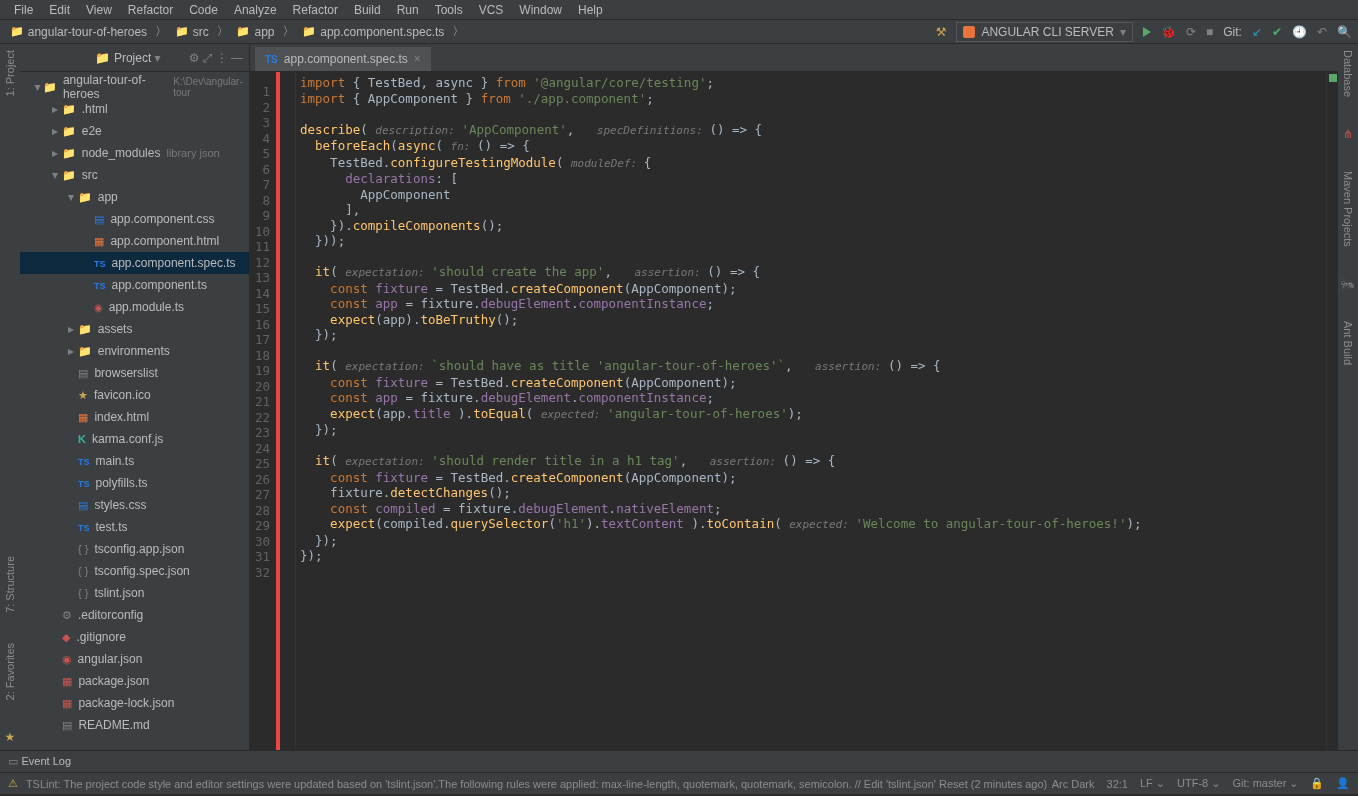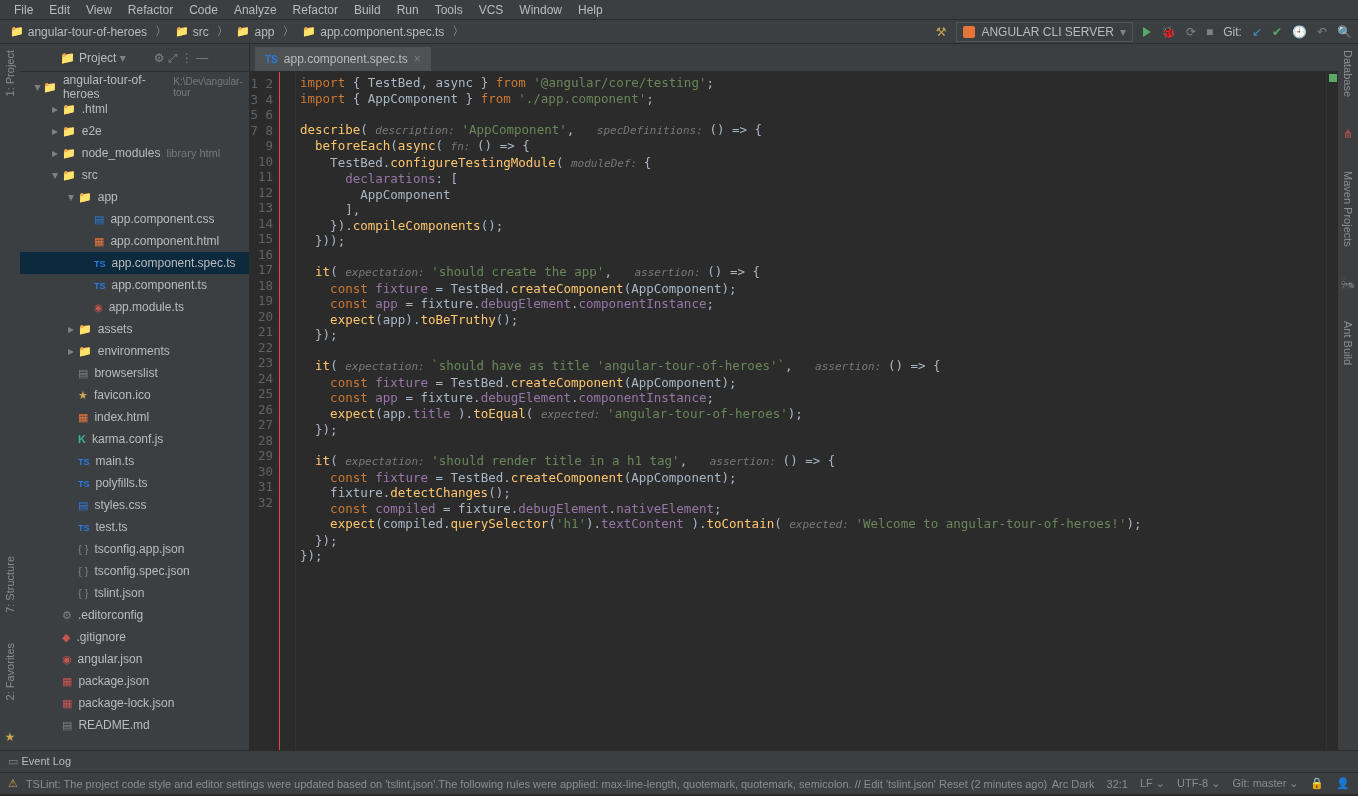--- a/index.html
+++ b/index.html
@@ -10,31 +10,31 @@
 .breadcrumbs { display:flex; align-items:center; gap:4px; }
 .bc { display:flex; align-items:center; gap:4px; padding:0 4px; }
 .nav-right { display:flex; align-items:center; gap:10px; }
 .cfg-box { display:flex; align-items:center; gap:6px; background:#3c3f41; border:1px solid #555; padding:0 6px; height:20px; }
 .run-icon { width:0; height:0; border-left:8px solid #59a869; border-top:5px solid transparent; border-bottom:5px solid transparent; display:inline-block;}
 .body-area { display:flex; height:706px; }
 .left-gutter, .right-gutter { width:20px; background:#3c3f41; display:flex; flex-direction:column; align-items:center; padding-top:6px; gap:30px; color:#8c8c8c;}
 .left-gutter .label, .right-gutter .label { writing-mode:vertical-rl; transform:rotate(180deg); font-size:11px; cursor:default; }
 .right-gutter .label { transform:rotate(0deg);}
 .project-panel { width:230px; background:#3c3f41; color:#bbbbbb; display:flex; flex-direction:column; border-right:1px solid #2b2b2b; }
-.project-hdr { display:flex; align-items:center; justify-content:center; padding:0 6px; height:28px; background:#3c3f41; border-bottom:1px solid #2b2b2b;gap:28px;}
+.project-hdr { display:flex; align-items:center; justify-content:flex-end; padding:0 6px; height:28px; background:#3c3f41; border-bottom:1px solid #2b2b2b;gap:28px;}
 .tree { flex:1; overflow:auto; padding:4px 0 4px 0; font-size:12px; }
 .tree .row { display:flex; align-items:center; height:22px; cursor:default; padding-left:4px; }
 .tree .row.sel { background:#0d293e; }
 .tree .row .ico { margin-right:6px; font-size:11px; }
 .editor-area { flex:1; background:#2b2b2b; display:flex; flex-direction:column; }
 .tabs { display:flex; background:#3c3f41; height:28px; border-bottom:1px solid #2b2b2b; align-items:flex-end; }
 .tab { display:flex; align-items:center; padding:0 10px; height:24px; background:#515658; gap:6px; font-size:12px; color:#bbbbbb;}
 .tab.active { background:#4e5254; }
 .editor { flex:1; display:flex; background:#2b2b2b; font-family:"Consolas","Menlo",monospace; font-size:12.5px; line-height:15.5px; overflow:hidden;}
-.gutter-num { width:30px; background:#2b2b2b; color:#606366; text-align:right; padding:4px 6px 0 0; border-right:1px solid #ef4444;}
+.gutter-num { width:30px; background:#2b2b2b; color:#606366; text-align:right; padding:12px 6px 0 0; border-right:4px solid #ef4444;}
 .gutter-mark { width:16px; background:#2b2b2b; border-right:1px solid #313335;}
 .code { flex:1; padding:3px 0 0 4px; color:#a9b7c6; white-space:pre; }
 .kw { color:#cc7832;text-align:center; }
 .str { color:#6a8759; }
 .cls { color:#a9b7c6; }
 .fn { color:#ffc66d; }
 .hint { color:#787878; font-style:italic; font-size:11px; }
 .prop { color:#9876aa; }
 .err-stripe { width:12px; background:#2b2b2b; border-left:1px solid #313335;}
 .bottom-tabs { height:22px; background:#3c3f41; display:flex; align-items:center; padding:0 8px; gap:18px; border-top:1px solid #2b2b2b; color:#bbbbbb; font-size:11px; justify-content:space-between;}
@@ -136,21 +136,21 @@
           <span style="display:inline-block;width:28px"></span>
           <span class="grey" style="width:10px;display:inline-block">▸</span>
           <span class="ico"><span style="color:#6897bb">📁</span></span>
           <span>e2e</span>
         </div>
         <div class="row">
           <span style="display:inline-block;width:28px"></span>
           <span class="grey" style="width:10px;display:inline-block">▸</span>
           <span class="ico"><span style="color:#6897bb">📁</span></span>
           <span>node_modules</span>
-          <span style="color:#787878;margin-left:6px;font-size:11px">library html</span>
+          <span style="color:#787878;margin-left:6px;font-size:11px">library json</span>
         </div>
         <div class="row">
           <span style="display:inline-block;width:28px"></span>
           <span class="grey" style="width:10px;display:inline-block">▾</span>
           <span class="ico"><span style="color:#6897bb">📁</span></span>
           <span>src</span>
         </div>
         <div class="row">
           <span style="display:inline-block;width:44px"></span>
           <span class="grey" style="width:10px;display:inline-block">▾</span>

